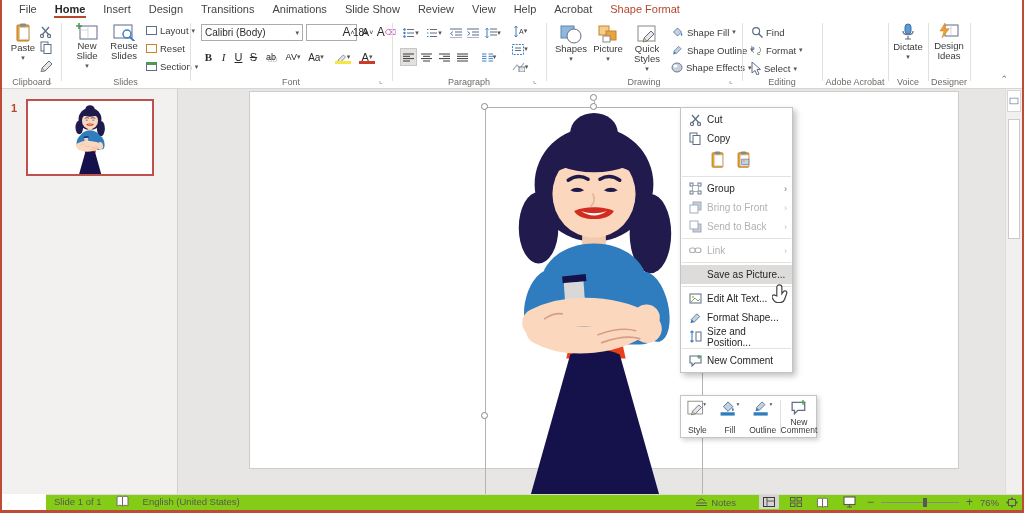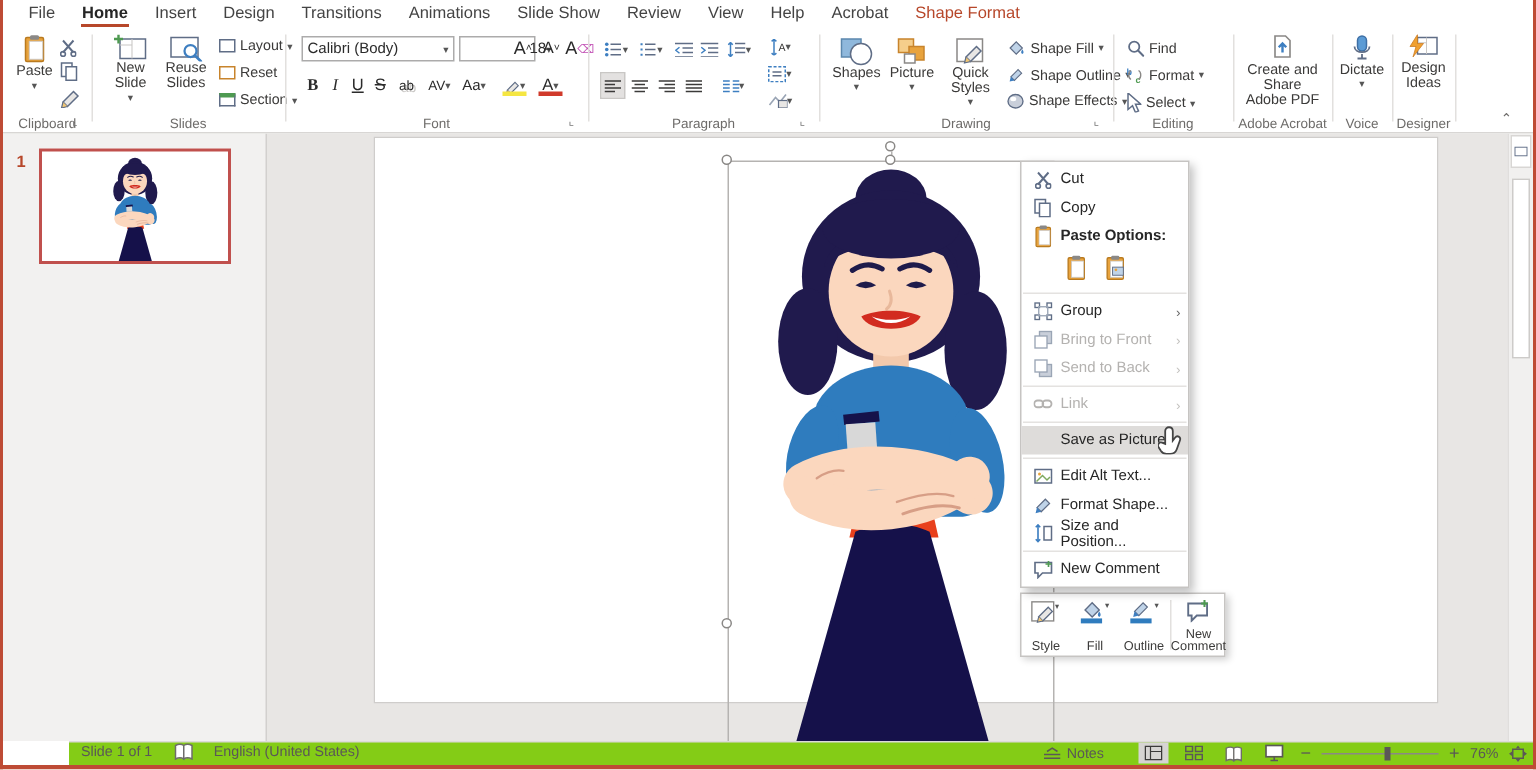--- a/index.html
+++ b/index.html
@@ -511,27 +511,20 @@
             <use href="#selico"></use>
           </svg>
         <span>Select</span>
           <span class="chv">▾</span>
       </div>
       <div class="glabel">Editing</div>
     </div>
     <div class="gsep" style="left:820px;"></div>
 
     <div class="grp" style="left:821px;width:64px;">
-      <div class="bigbtn" style="left:2px;top:4px;width:60px;">
-        <svg width="16" height="16" viewBox="0 0 16 16">
-            <use href="#pdfico"></use>
-          </svg>
-        <span style="margin-top:3px;">Create and Share</span>
-        <span>Adobe PDF</span>
-      </div>
       <div class="glabel">Adobe Acrobat</div>
     </div>
     <div class="gsep" style="left:886px;"></div>
 
     <div class="grp" style="left:887px;width:38px;">
       <div class="bigbtn" style="left:3px;top:4px;width:32px;">
         <svg width="16" height="17" viewBox="0 0 16 17">
             <use href="#micico"></use>
           </svg>
         <span style="margin-top:2px;">Dictate</span>
@@ -593,28 +586,20 @@
           </span>
         <span>Cut</span>
       </div>
       <div class="ci">
         <span class="cic">
             <svg width="12" height="13" viewBox="0 0 12 13">
               <use href="#copyico"></use>
             </svg>
           </span>
         <span>Copy</span>
-      </div>
-      <div class="ci" style="font-weight:bold;">
-        <span class="cic">
-            <svg width="13" height="16" viewBox="0 0 16 20">
-              <use href="#clipico"></use>
-            </svg>
-          </span>
-        <span>Paste Options:</span>
       </div>
       <div class="pasteopts">
         <div class="pbtn">
             <svg width="15" height="18" viewBox="0 0 16 20">
               <use href="#clipico"></use>
             </svg>
           </div>
         <div class="pbtn">
             <svg width="15" height="18" viewBox="0 0 16 20">
               <use href="#clipico"></use>

